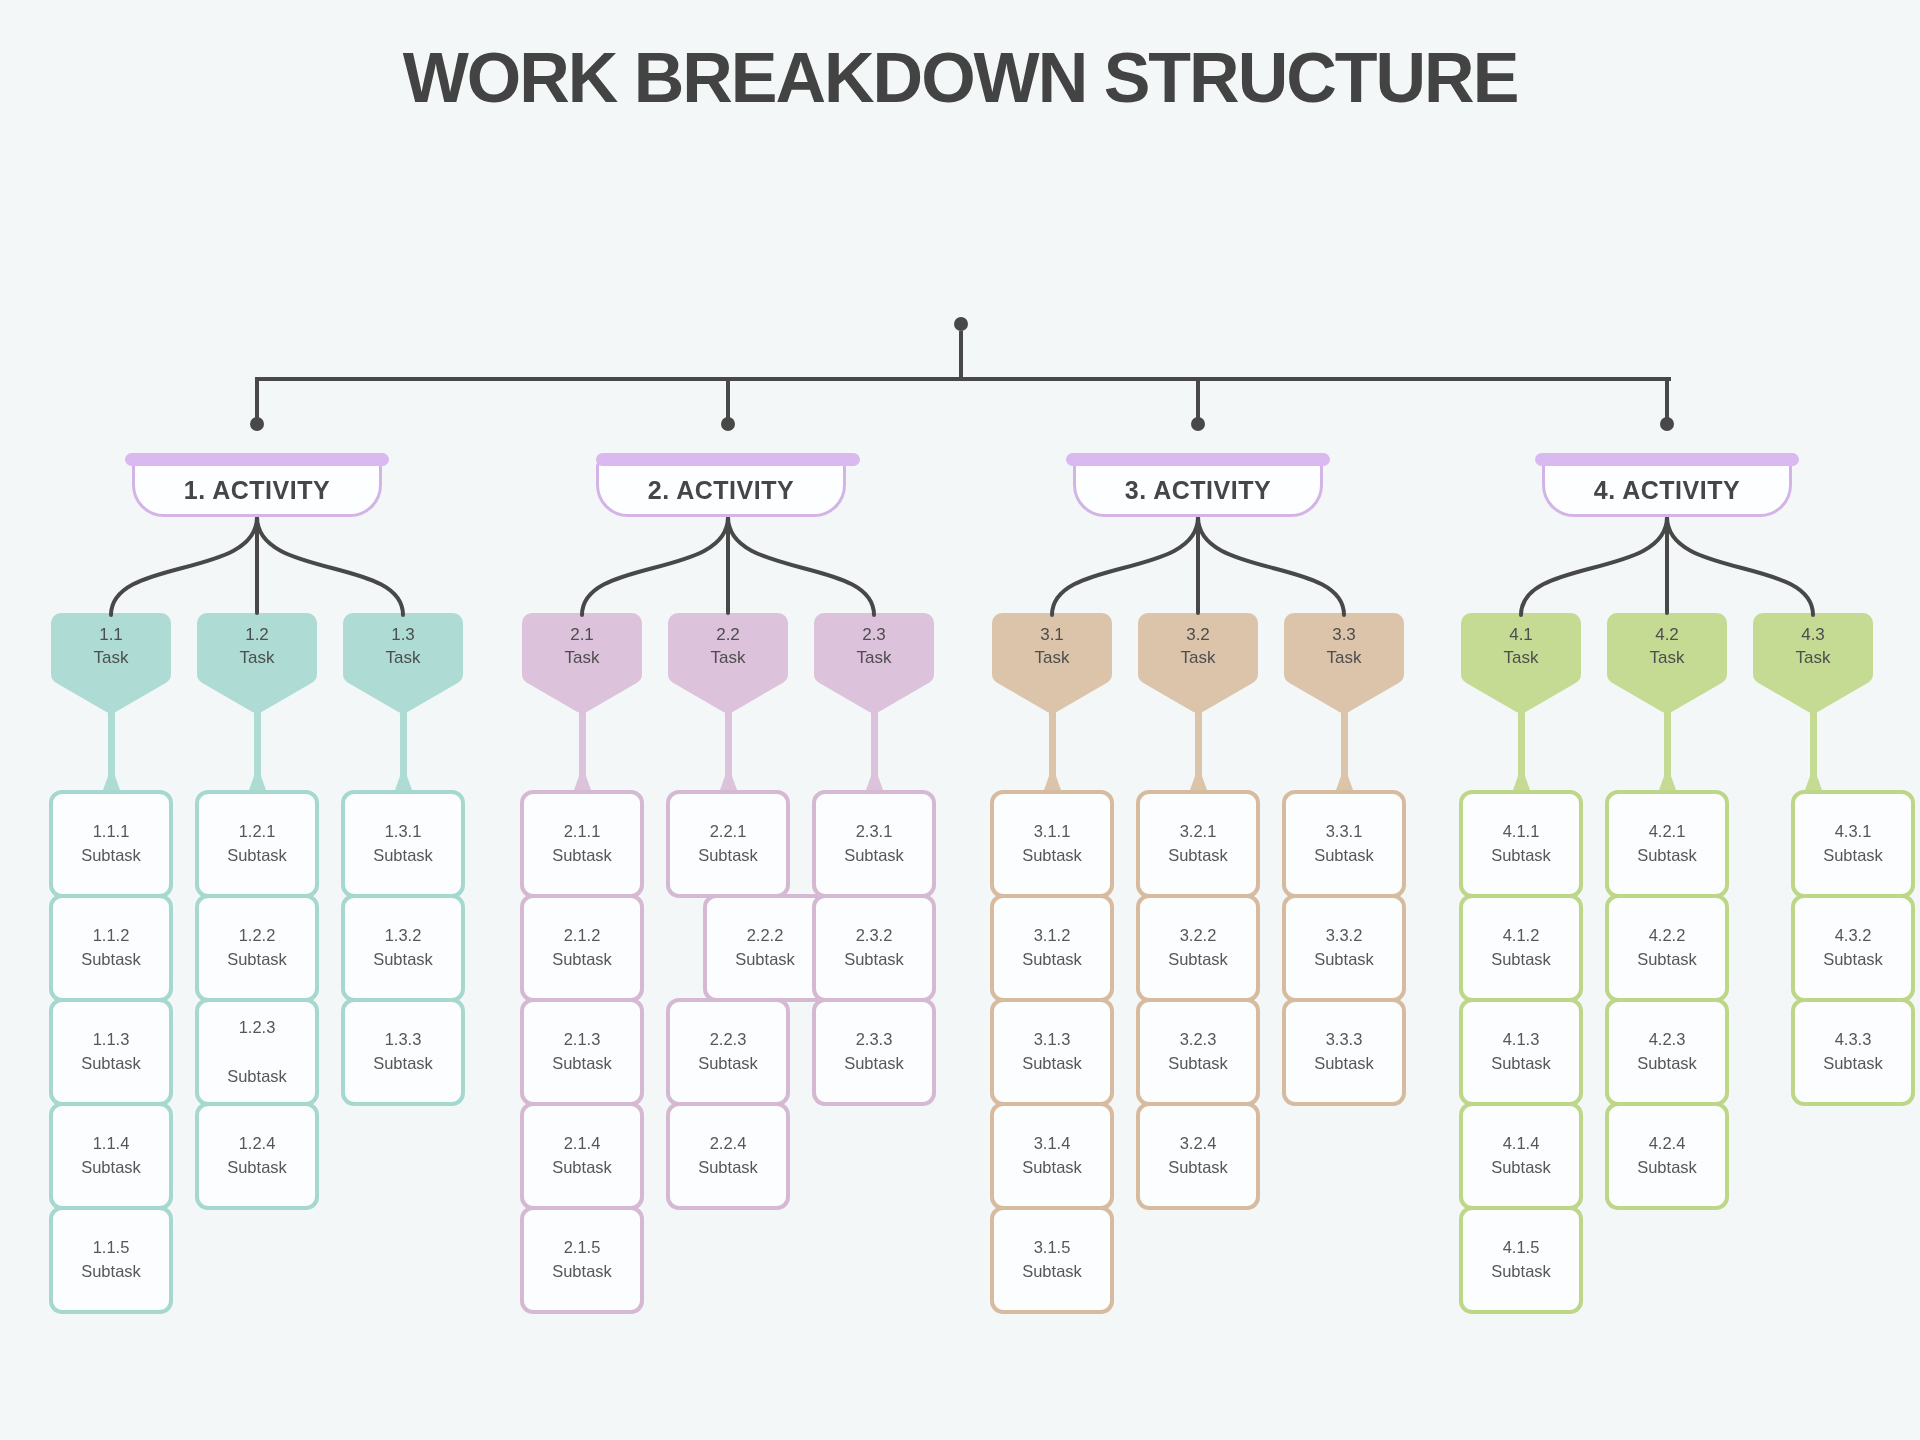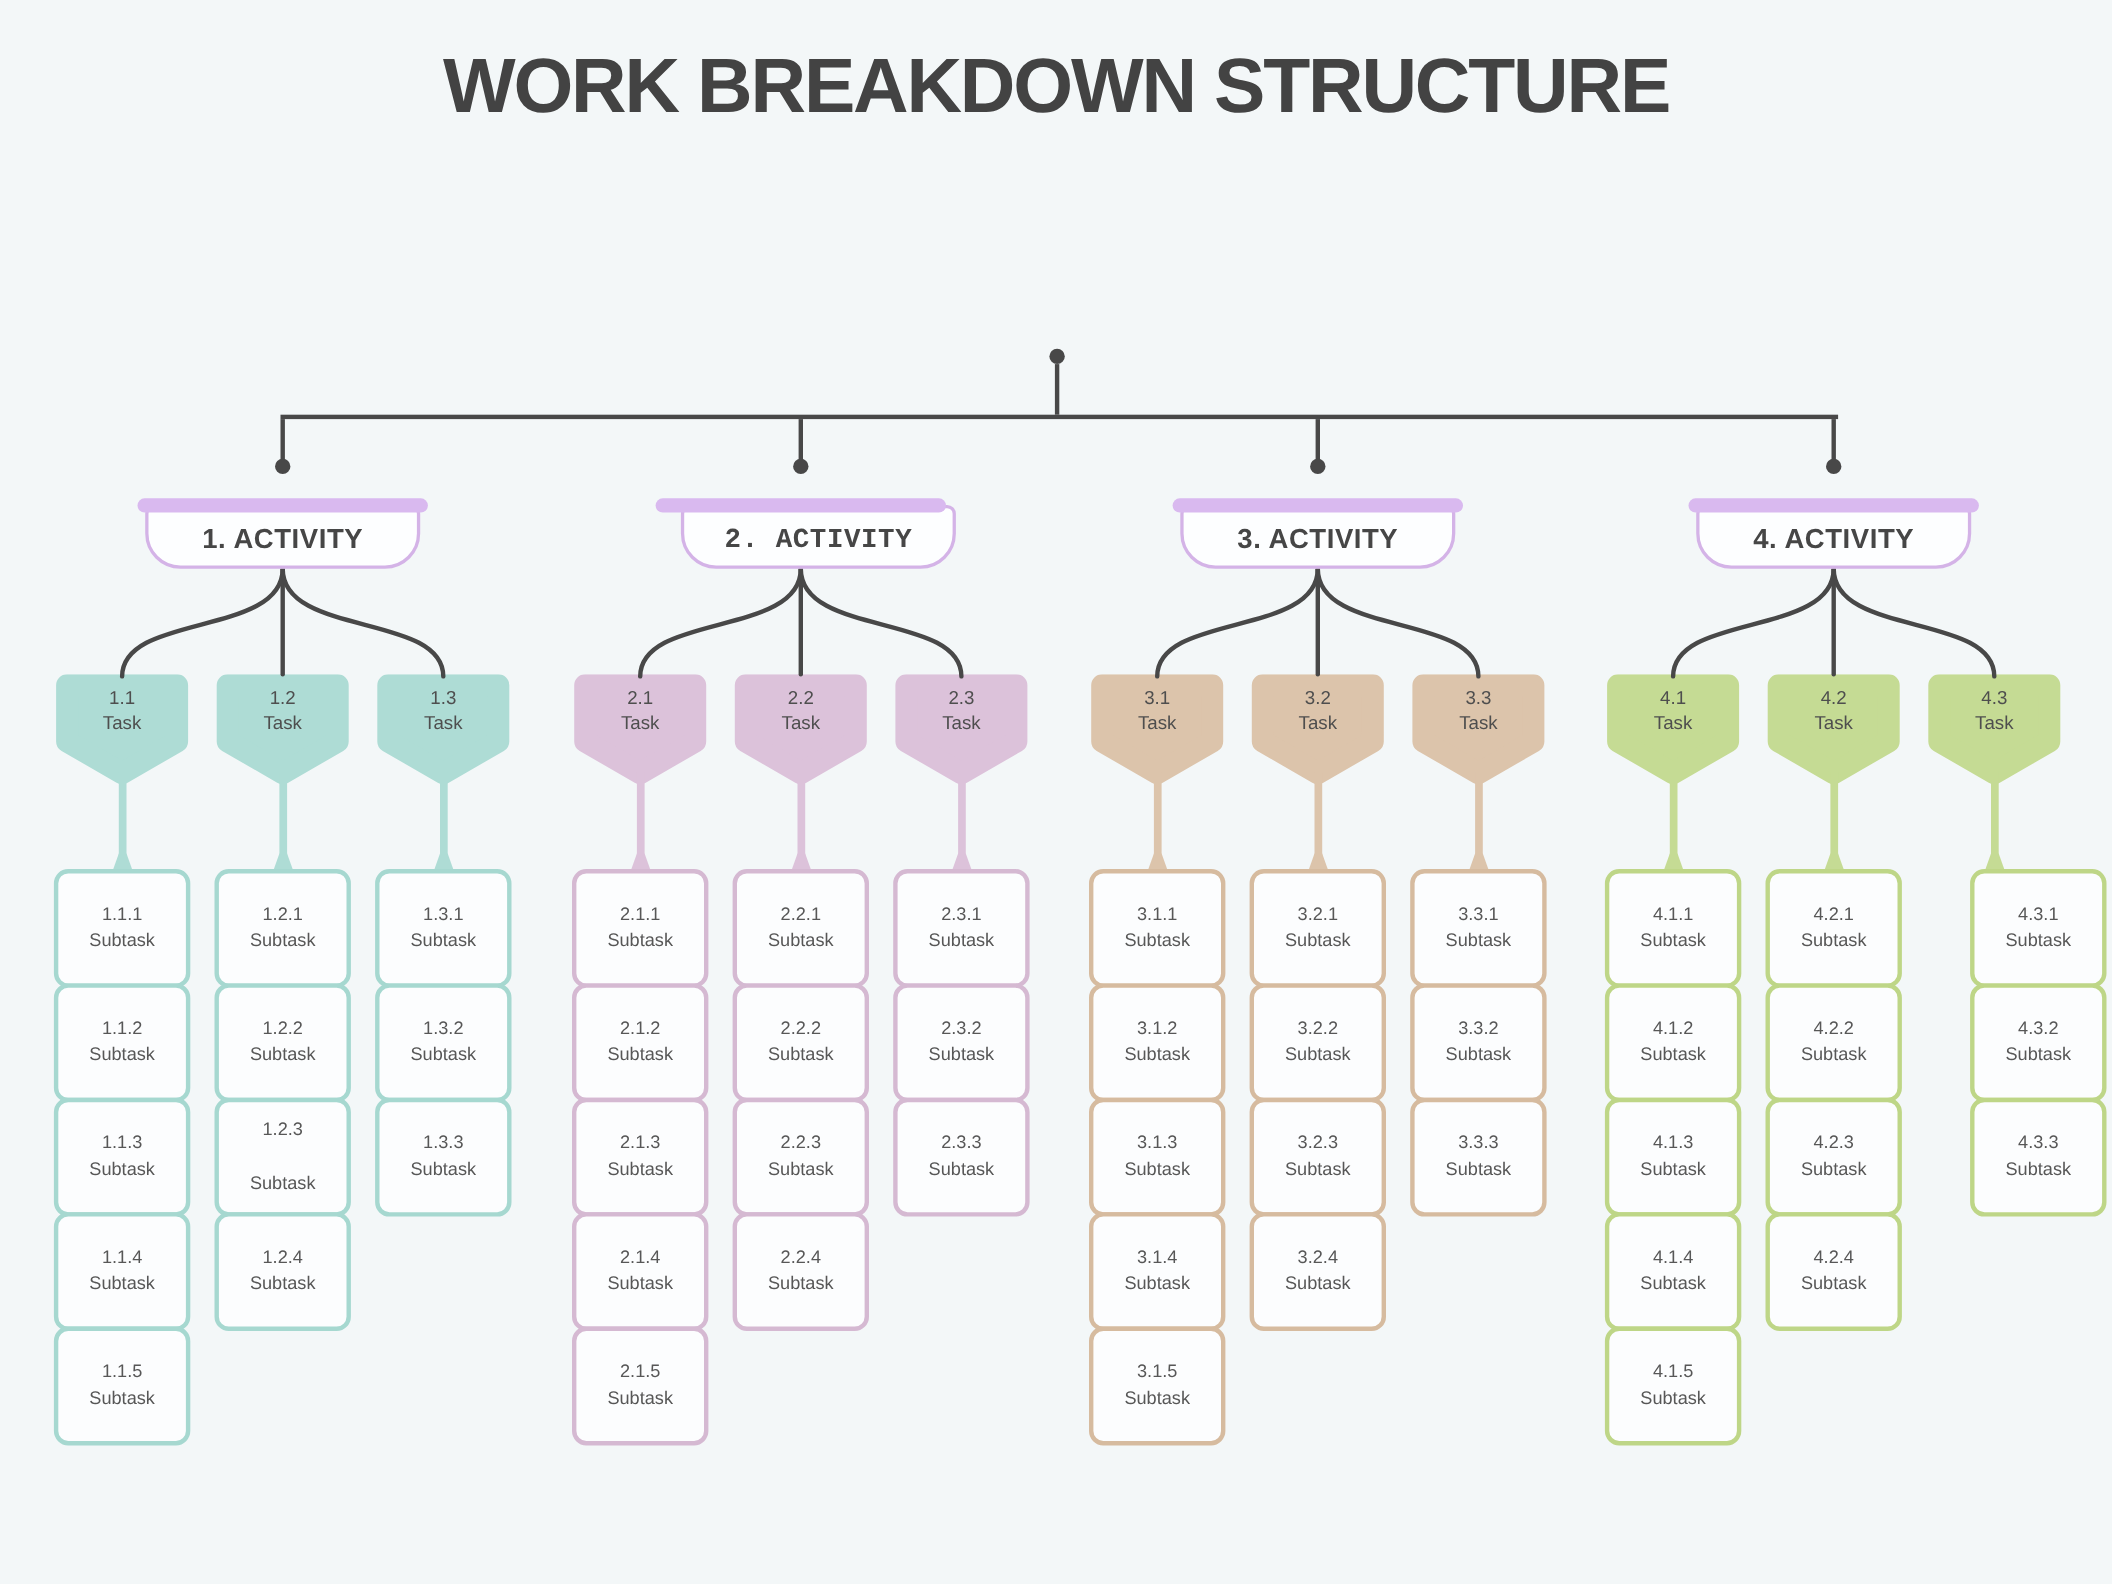--- a/index.html
+++ b/index.html
@@ -159,21 +159,21 @@
           </div>
         </div>
       </div>
       <div style="position: absolute; left: 0px; top: 0px;">
         <svg width="400" height="100" class="fan" style="left: 528px; top: 517px;">
           <path d="M 200 0 C 200 62, 54 40, 54 98" fill="none" stroke="#484848" stroke-width="4" stroke-linecap="round"></path>
           <path d="M 200 0 L 200 96" fill="none" stroke="#484848" stroke-width="4" stroke-linecap="round"></path>
           <path d="M 200 0 C 200 62, 346 40, 346 98" fill="none" stroke="#484848" stroke-width="4" stroke-linecap="round"></path>
         </svg>
         <div class="hdr-bar" style="left: 596px; top: 453px; width: 264px;"></div>
-        <div class="hdr-body" style="left: 619px; top: 459px; width: 250px; font-family: Liberation Mono, monospace;">
+        <div class="hdr-body" style="left: 596px; top: 459px; width: 250px;">
           <div class="hdr-label">2. ACTIVITY</div>
         </div>
         <svg width="122" height="100" viewBox="0 0 122 100" class="badge" style="left: 521px; top: 613px;">
           <polygon points="11,10 111,10 111,61 61,90 11,61" fill="#dcc2da" stroke="#dcc2da" stroke-width="20" stroke-linejoin="round"></polygon>
         </svg>
         <div class="badge-label" style="left: 521px; top: 617px;">
           <div>2.1</div>
           <div>Task</div>
         </div>
         <div class="stem" style="left: 579px; top: 702px; height: 88px; background: rgb(220, 194, 218); color: rgb(220, 194, 218);"></div>
@@ -205,21 +205,21 @@
         <div class="badge-label" style="left: 667px; top: 617px;">
           <div>2.2</div>
           <div>Task</div>
         </div>
         <div class="stem" style="left: 725px; top: 702px; height: 88px; background: rgb(220, 194, 218); color: rgb(220, 194, 218);"></div>
         <div class="column" style="left: 666px; top: 790px;">
           <div class="cell" style="border-color: rgb(213, 185, 210);">
             <div>2.2.1</div>
             <div>Subtask</div>
           </div>
-          <div class="cell" style="border-color: rgb(213, 185, 210);">
+          <div class="cell" style="border-color: rgb(213, 185, 210); margin-left: 37px;">
             <div>2.2.2</div>
             <div>Subtask</div>
           </div>
           <div class="cell" style="border-color: rgb(213, 185, 210);">
             <div>2.2.3</div>
             <div>Subtask</div>
           </div>
           <div class="cell" style="border-color: rgb(213, 185, 210);">
             <div>2.2.4</div>
             <div>Subtask</div>

